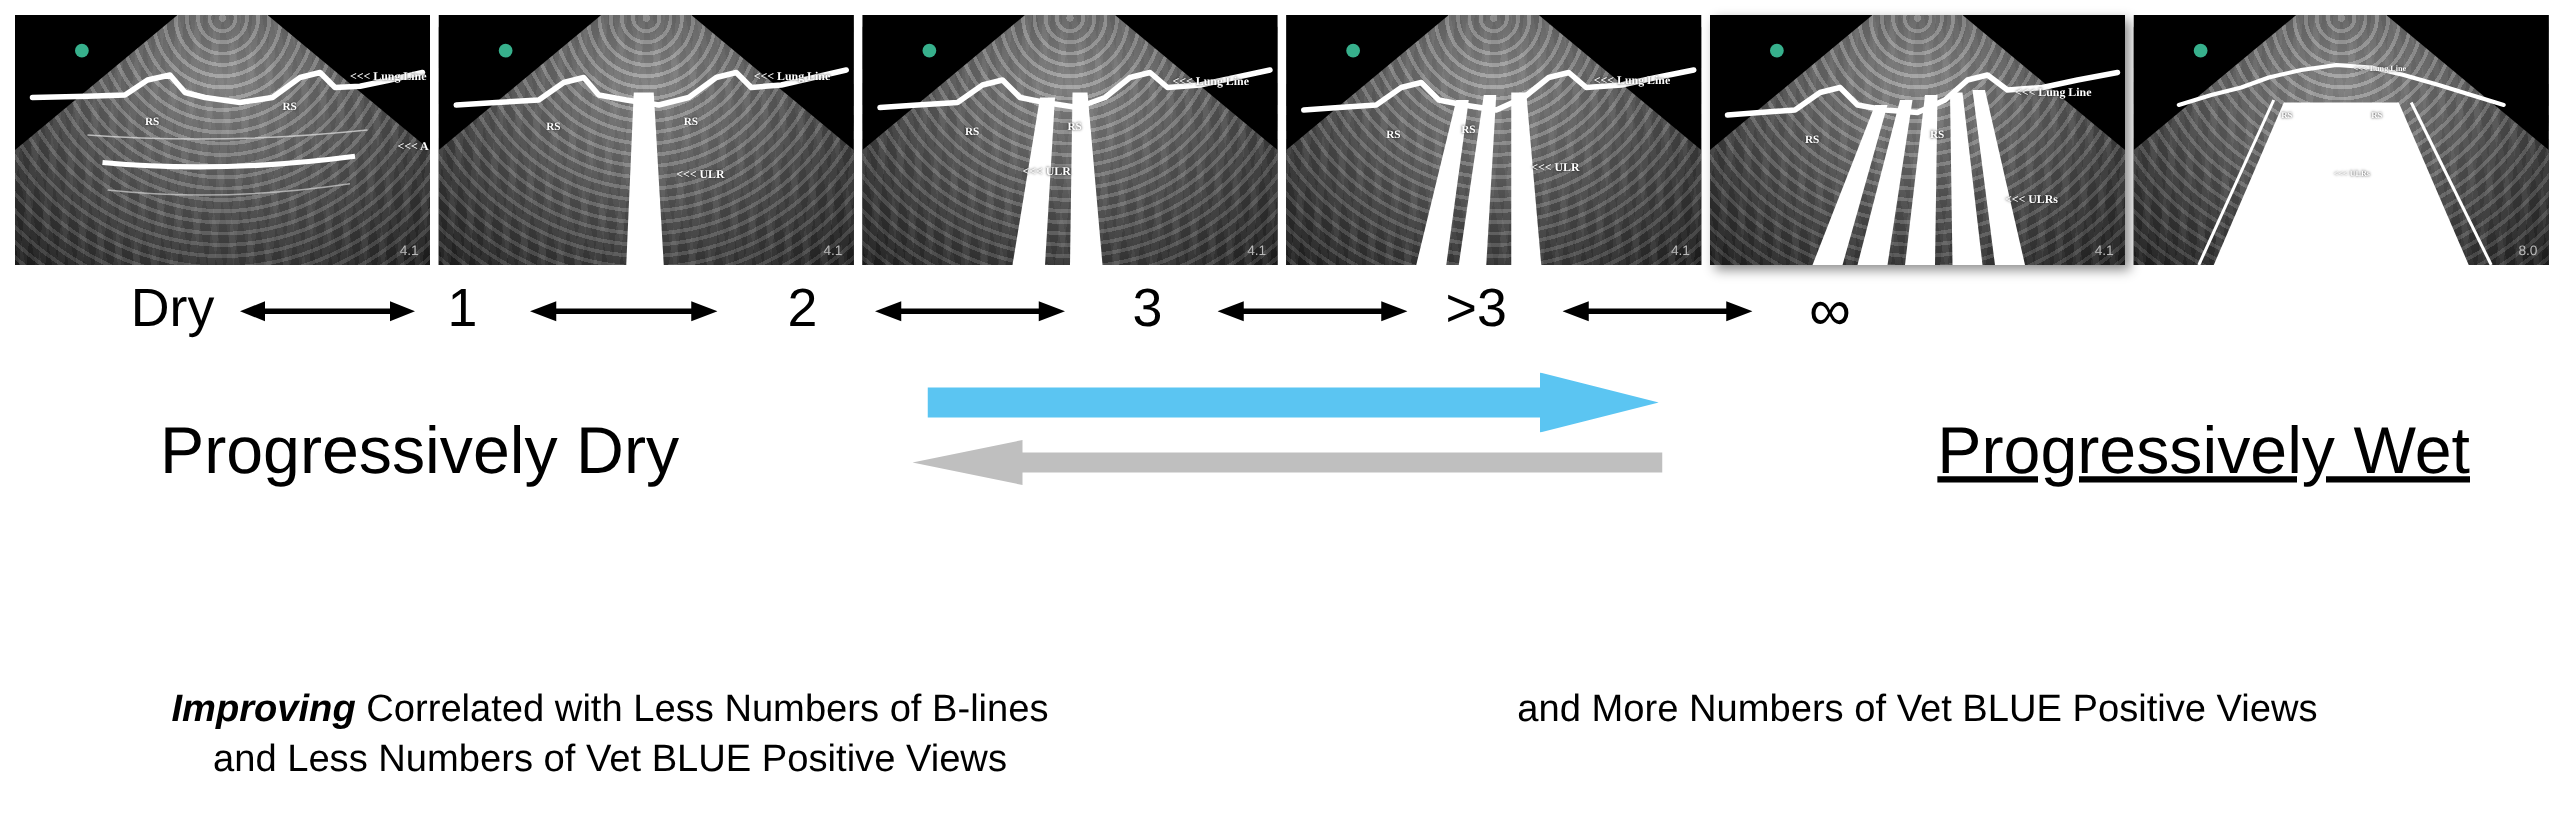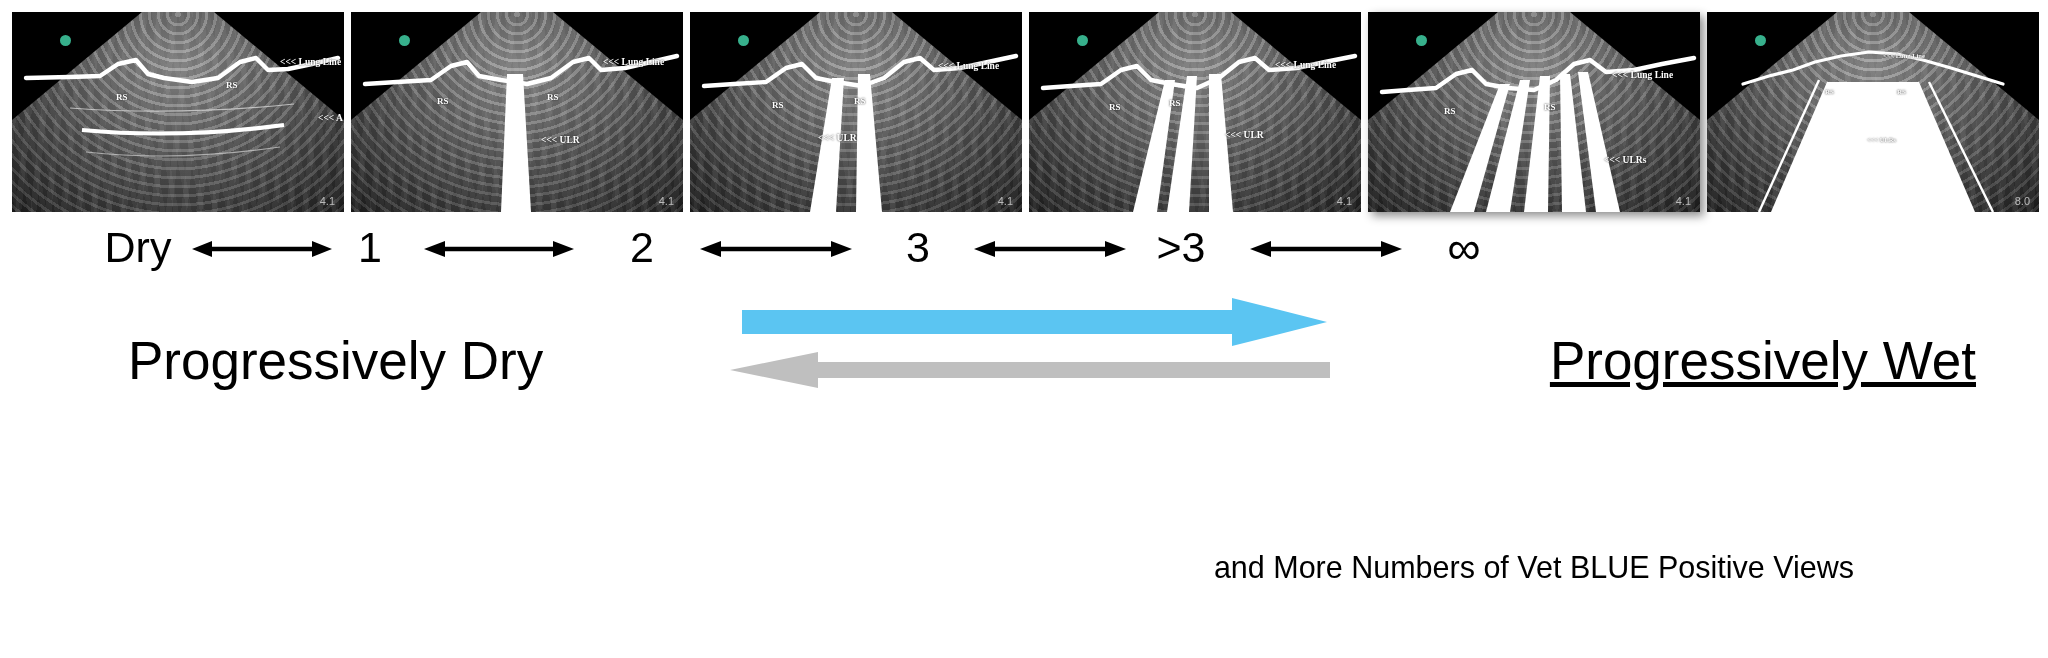--- a/index.html
+++ b/index.html
@@ -366,17 +366,23 @@
   <div class="arrow-dry">
     <svg viewBox="0 0 600 40" preserveAspectRatio="none">
       <polygon points="600,12 88,12 88,2 0,20 88,38 88,28 600,28" fill="#bfbfbf"></polygon>
     </svg>
   </div>
 
   <div class="trend-label right">Progressively Wet</div>
 </div>
 
 <div class="captions">
+  <div class="caption left">
+    <div>
+      <b>Improving</b><span> Correlated with Less Numbers of B-lines</span>
+    </div>
+    <div>and Less Numbers of Vet BLUE Positive Views</div>
+  </div>
 
   <div class="caption right">
     <div>and More Numbers of Vet BLUE Positive Views</div>
   </div>
 </div>
 
 </body></html>

